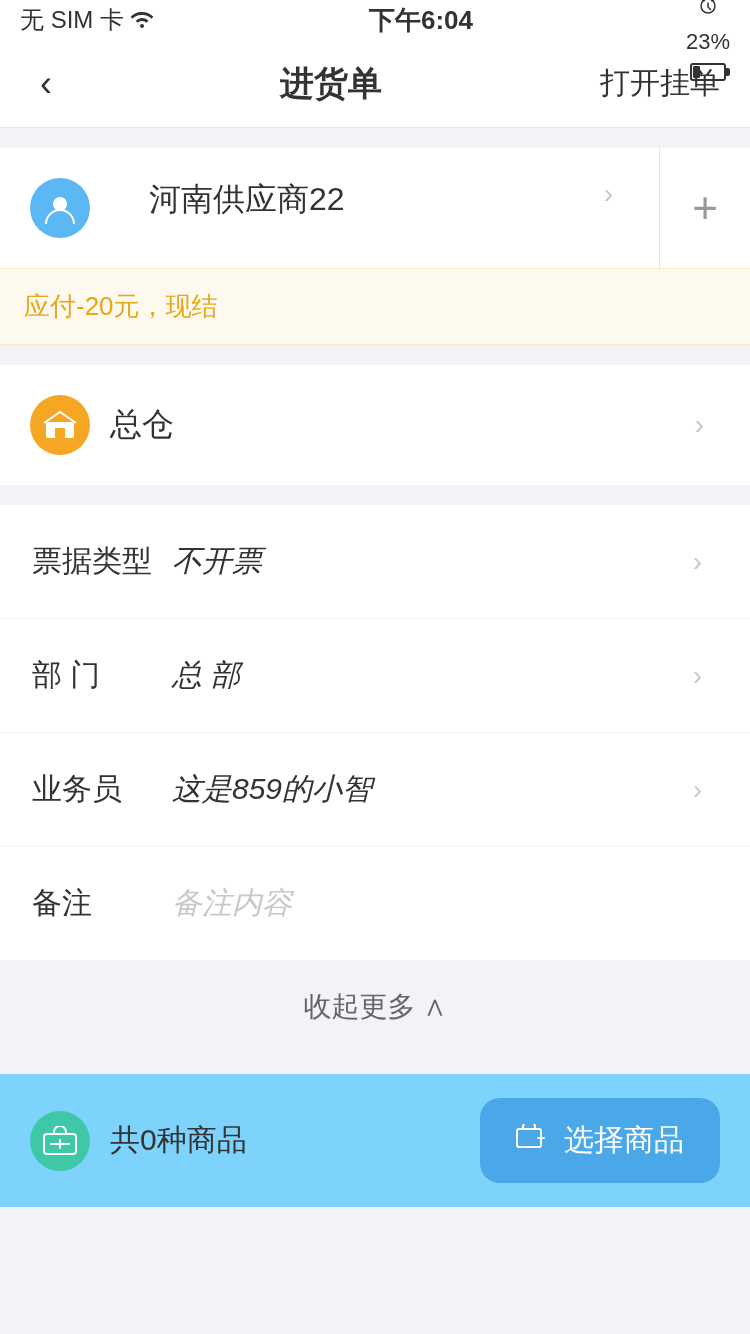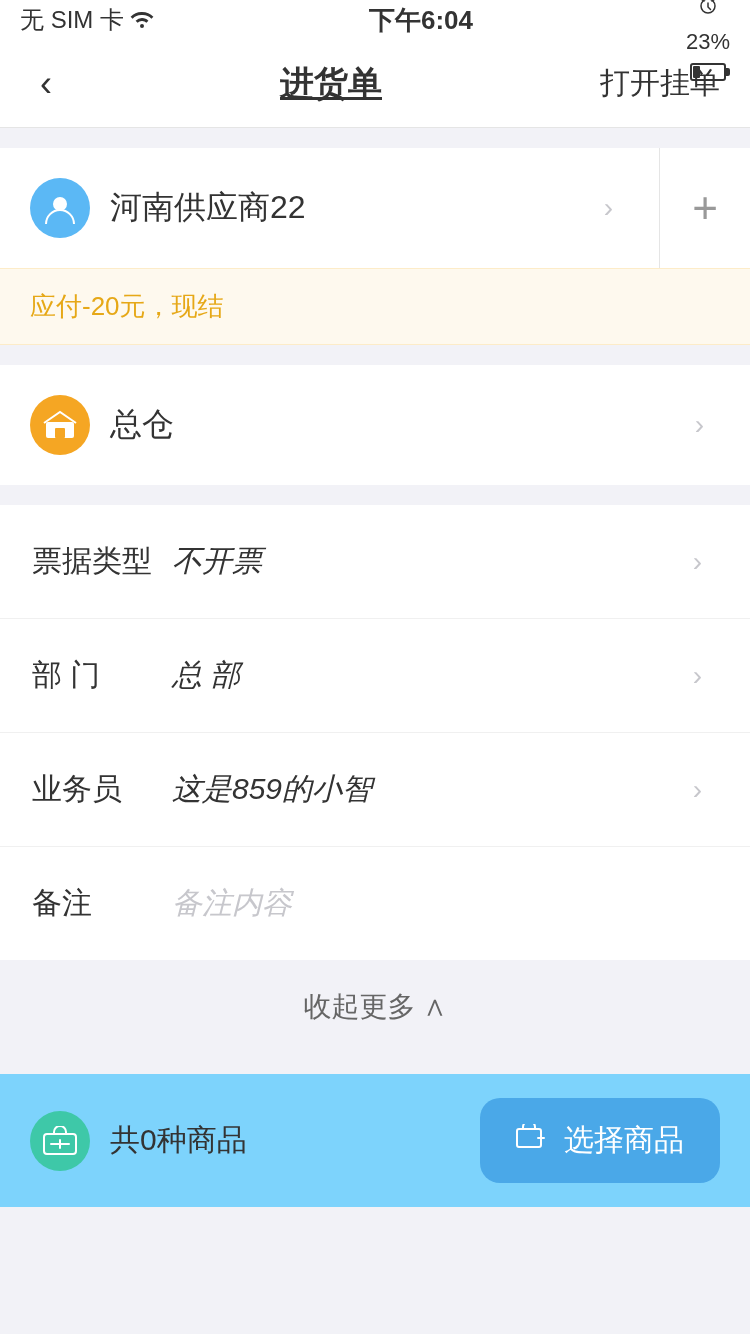--- a/index.html
+++ b/index.html
@@ -70,21 +70,20 @@
     .nav-back {
       font-size: 36px;
       color: #333;
       cursor: pointer;
       padding: 10px;
     }
     .nav-title {
       font-size: 34px;
       font-weight: 600;
       color: #333;
-      text-decoration: underline;
     }
     .nav-action {
       font-size: 30px;
       color: #333;
       cursor: pointer;
     }
 
     
     .section-gap {
       height: 20px;
@@ -94,24 +93,25 @@
     
     .supplier-section {
       background: #fff;
       display: flex;
       align-items: center;
       padding: 0;
       border-bottom: none;
     }
     .supplier-row {
       display: flex;
-      align-items: center;
+      align-items: flex-start;
       flex: 1;
       padding: 30px 30px;
       border-right: 1px solid #e5e5e5;
+      gap: 39px;
     }
     .supplier-avatar {
       width: 60px;
       height: 60px;
       border-radius: 50%;
       background: #5bb8f5;
       display: flex;
       align-items: center;
       justify-content: center;
       margin-right: 20px;
@@ -135,21 +135,21 @@
       justify-content: center;
       font-size: 44px;
       color: #999;
       cursor: pointer;
       padding: 30px 0;
     }
 
     
     .notice-bar {
       background: #fef9ee;
-      padding: 20px 30px;
+      padding: 20px 24px;
       font-size: 26px;
       color: #e6a817;
       border-top: 1px solid #fdecc8;
       border-bottom: 1px solid #fdecc8;
     }
 
     
     .warehouse-section {
       background: #fff;
       display: flex;

